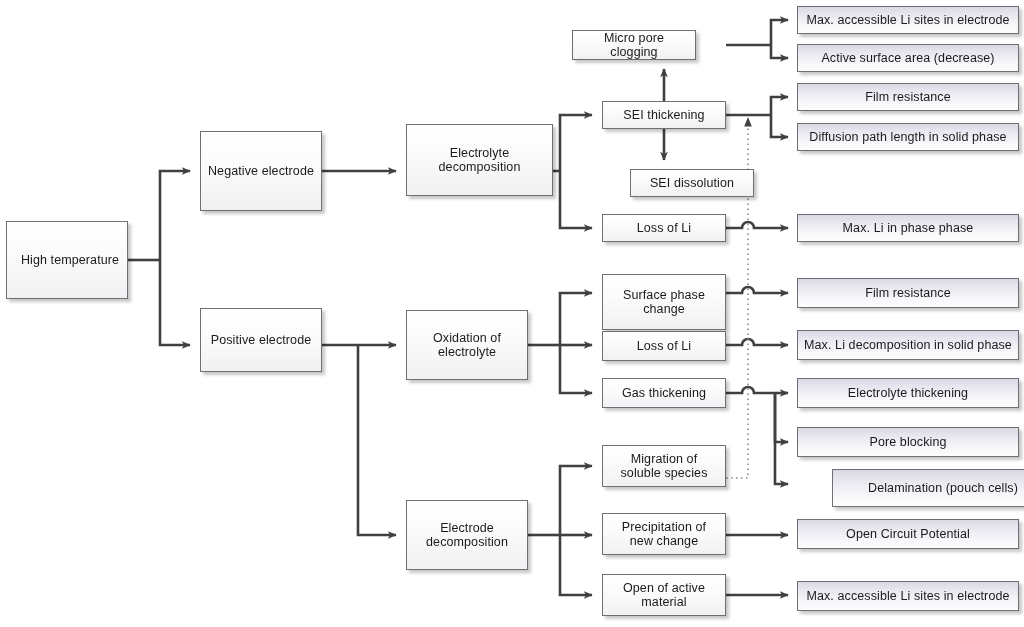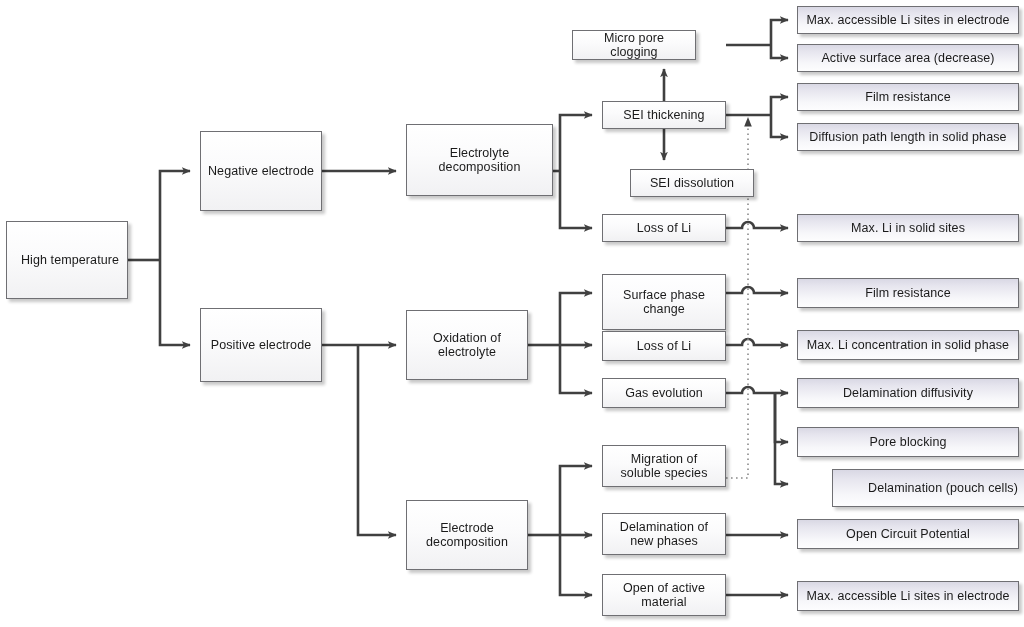--- a/index.html
+++ b/index.html
@@ -122,21 +122,21 @@
     <path d="M744.2,126.5 L748,117 L751.8,126.5 Z" fill="#404040" stroke="none"></path>
   </svg>
 
   <div id="nodes">
       <div class="node plain" style="left: 6px; top: 221px; width: 122px; height: 78px; padding-left: 12px;">
         <span>High temperature</span>
       </div>
       <div class="node plain" style="left: 200px; top: 131px; width: 122px; height: 80px;">
         <span>Negative electrode</span>
       </div>
-      <div class="node plain" style="left: 200px; top: 308px; width: 122px; height: 74px;">
+      <div class="node plain" style="left: 200px; top: 308px; width: 122px; height: 64px;">
         <span>Positive electrode</span>
       </div>
       <div class="node plain" style="left: 406px; top: 124px; width: 147px; height: 72px; justify-content: flex-end;">
         <span>Electrolyte decomposition</span>
       </div>
       <div class="node plain" style="left: 406px; top: 310px; width: 122px; height: 70px;">
         <span>Oxidation of electrolyte</span>
       </div>
       <div class="node plain" style="left: 406px; top: 500px; width: 122px; height: 70px;">
         <span>Electrode decomposition</span>
@@ -153,54 +153,54 @@
       <div class="node plain" style="left: 602px; top: 214px; width: 124px; height: 28px;">
         <span>Loss of Li</span>
       </div>
       <div class="node plain" style="left: 602px; top: 274px; width: 124px; height: 56px;">
         <span>Surface phase change</span>
       </div>
       <div class="node plain" style="left: 602px; top: 331px; width: 124px; height: 30px;">
         <span>Loss of Li</span>
       </div>
       <div class="node plain" style="left: 602px; top: 378px; width: 124px; height: 30px;">
-        <span>Gas evolution</span>
+        <span>Gas thickening</span>
       </div>
       <div class="node plain" style="left: 602px; top: 445px; width: 124px; height: 42px;">
         <span>Migration of soluble species</span>
       </div>
       <div class="node plain" style="left: 602px; top: 513px; width: 124px; height: 42px;">
-        <span>Delamination of new phases</span>
+        <span>Precipitation of new change</span>
       </div>
       <div class="node plain" style="left: 602px; top: 574px; width: 124px; height: 42px;">
         <span>Open of active material</span>
       </div>
       <div class="node param" style="left: 797px; top: 6px; width: 222px; height: 28px;">
         <span>Max. accessible Li sites in electrode</span>
       </div>
       <div class="node param" style="left: 797px; top: 44px; width: 222px; height: 28px;">
         <span>Active surface area (decrease)</span>
       </div>
       <div class="node param" style="left: 797px; top: 83px; width: 222px; height: 28px;">
         <span>Film resistance</span>
       </div>
       <div class="node param" style="left: 797px; top: 123px; width: 222px; height: 28px;">
         <span>Diffusion path length in solid phase</span>
       </div>
       <div class="node param" style="left: 797px; top: 214px; width: 222px; height: 28px;">
-        <span>Max. Li in solid sites</span>
+        <span>Max. Li in phase phase</span>
       </div>
       <div class="node param" style="left: 797px; top: 278px; width: 222px; height: 30px;">
         <span>Film resistance</span>
       </div>
       <div class="node param" style="left: 797px; top: 330px; width: 222px; height: 30px;">
-        <span>Max. Li concentration in solid phase</span>
+        <span>Max. Li decomposition in solid phase</span>
       </div>
       <div class="node param" style="left: 797px; top: 378px; width: 222px; height: 30px;">
-        <span>Delamination diffusivity</span>
+        <span>Electrolyte thickening</span>
       </div>
       <div class="node param" style="left: 797px; top: 427px; width: 222px; height: 30px;">
         <span>Pore blocking</span>
       </div>
       <div class="node param" style="left: 832px; top: 469px; width: 222px; height: 38px;">
         <span>Delamination (pouch cells)</span>
       </div>
       <div class="node param" style="left: 797px; top: 519px; width: 222px; height: 30px;">
         <span>Open Circuit Potential</span>
       </div>

